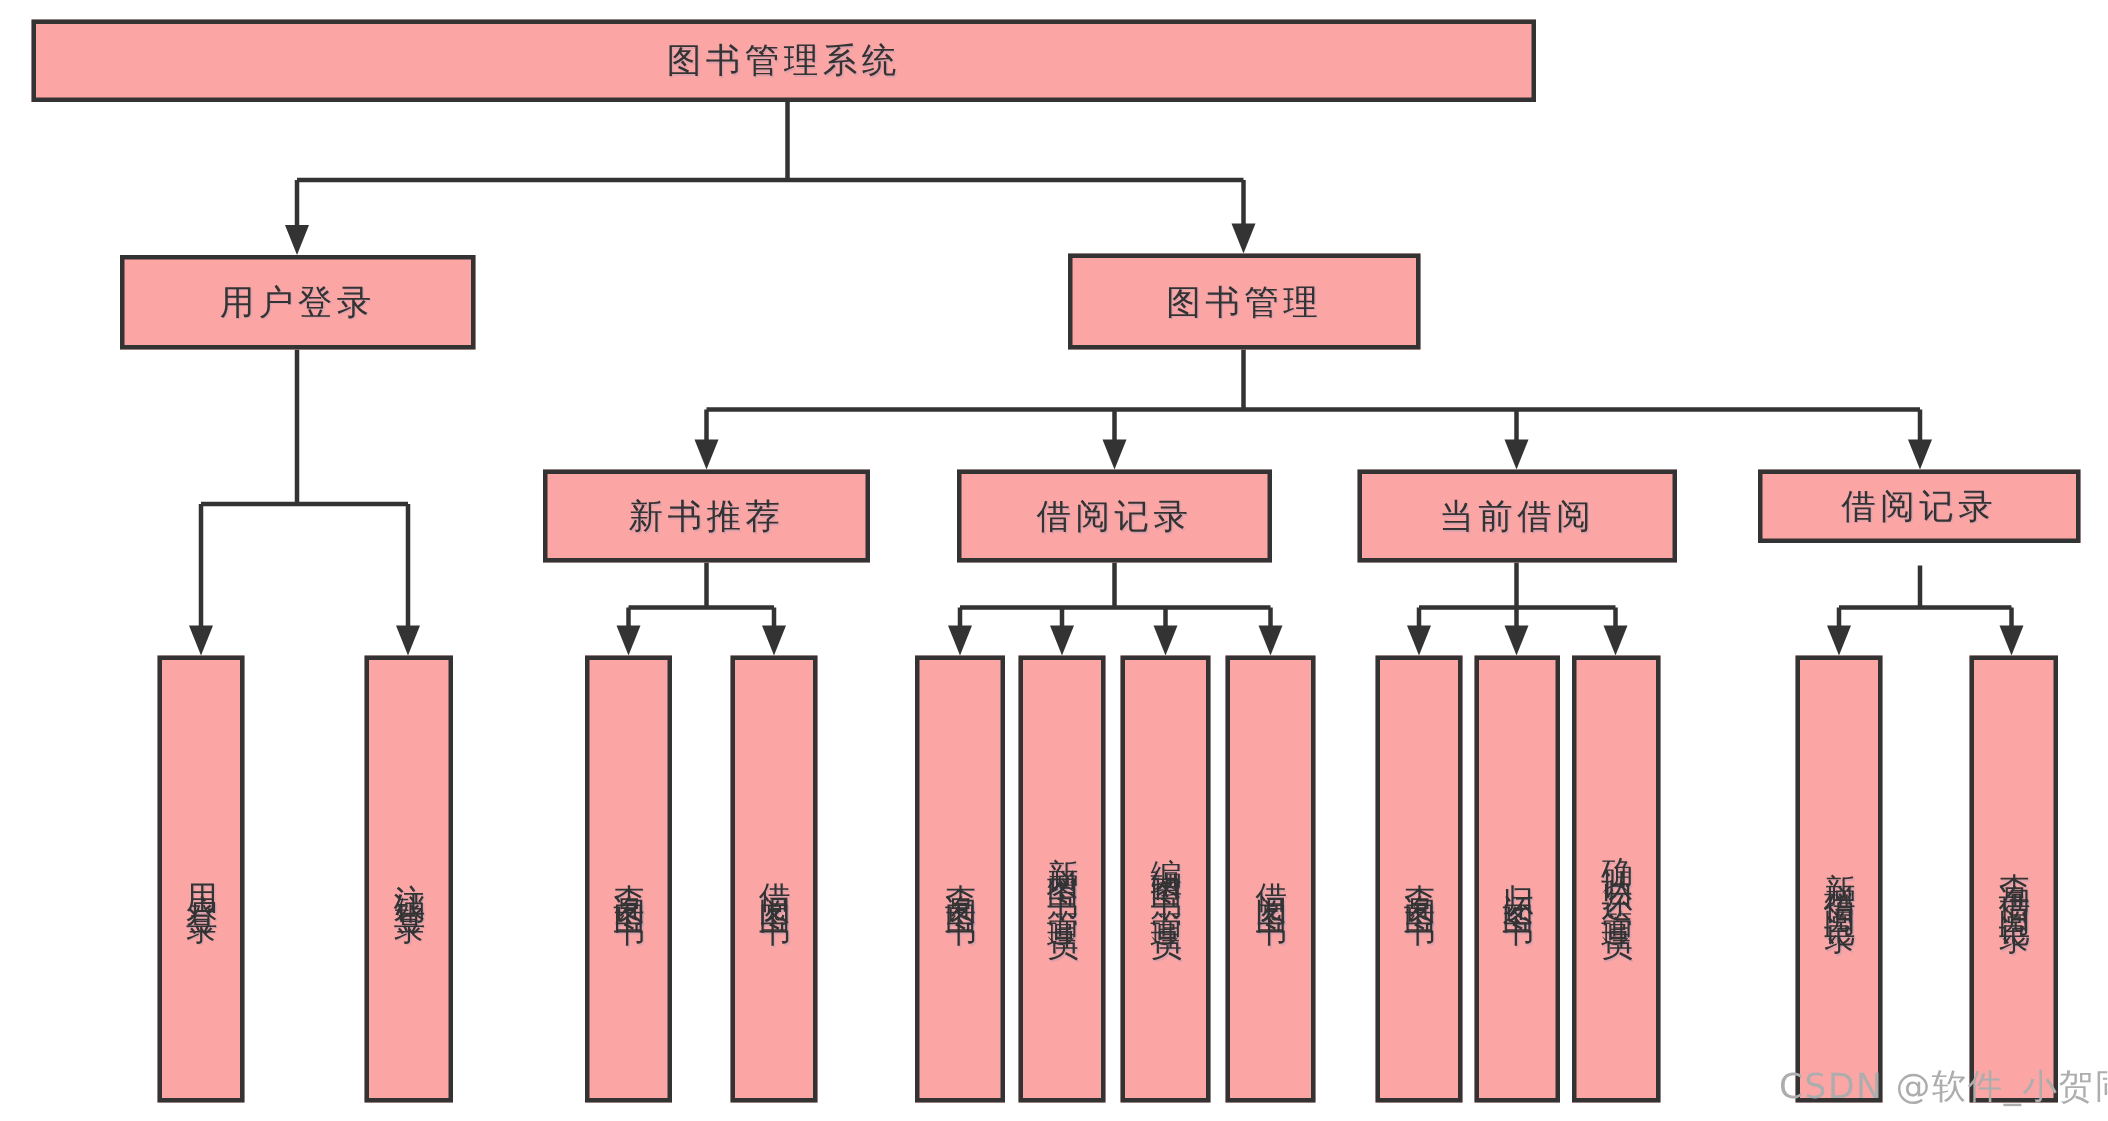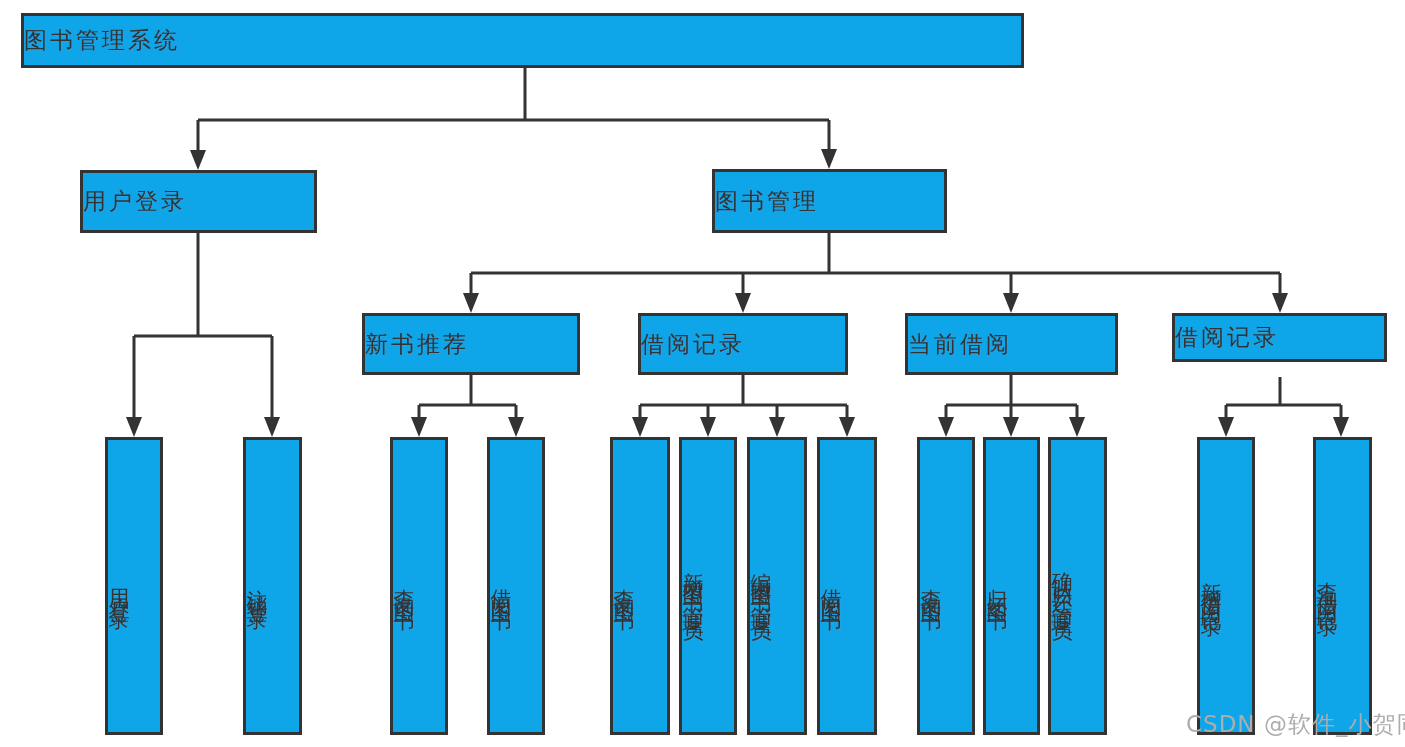--- a/index.html
+++ b/index.html
@@ -18,24 +18,24 @@
   #wires {
     position: absolute;
     left: 0; top: 0;
     width: 1405px;
     height: 747px;
   }
   .node {
     position: absolute;
     box-sizing: border-box;
     border: 3px solid #333333;
-    background: #0ea5e9;
+    background: #fca5a5;
     display: flex;
     align-items: center;
-    justify-content: flex-start;
+    justify-content: center;
     color: #333333;
   }
   .h-node {
     font-size: 23px;
     letter-spacing: 3px;
     text-shadow: 1px 1px 0 rgba(120,150,200,0.25);
   }
   .v-node {
     font-size: 21px;
   }

